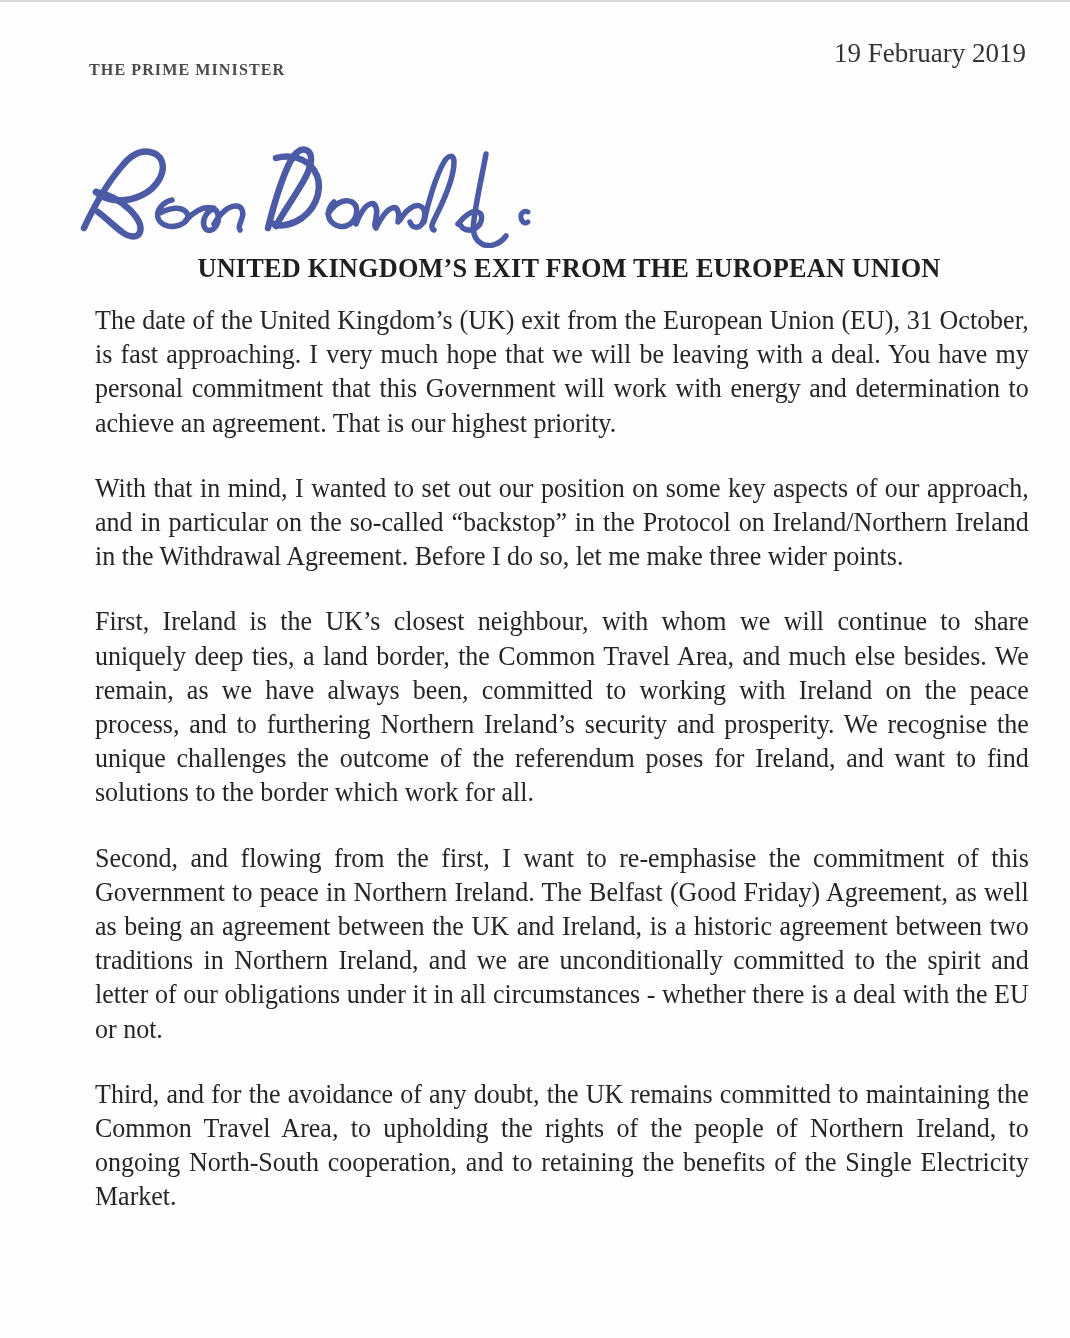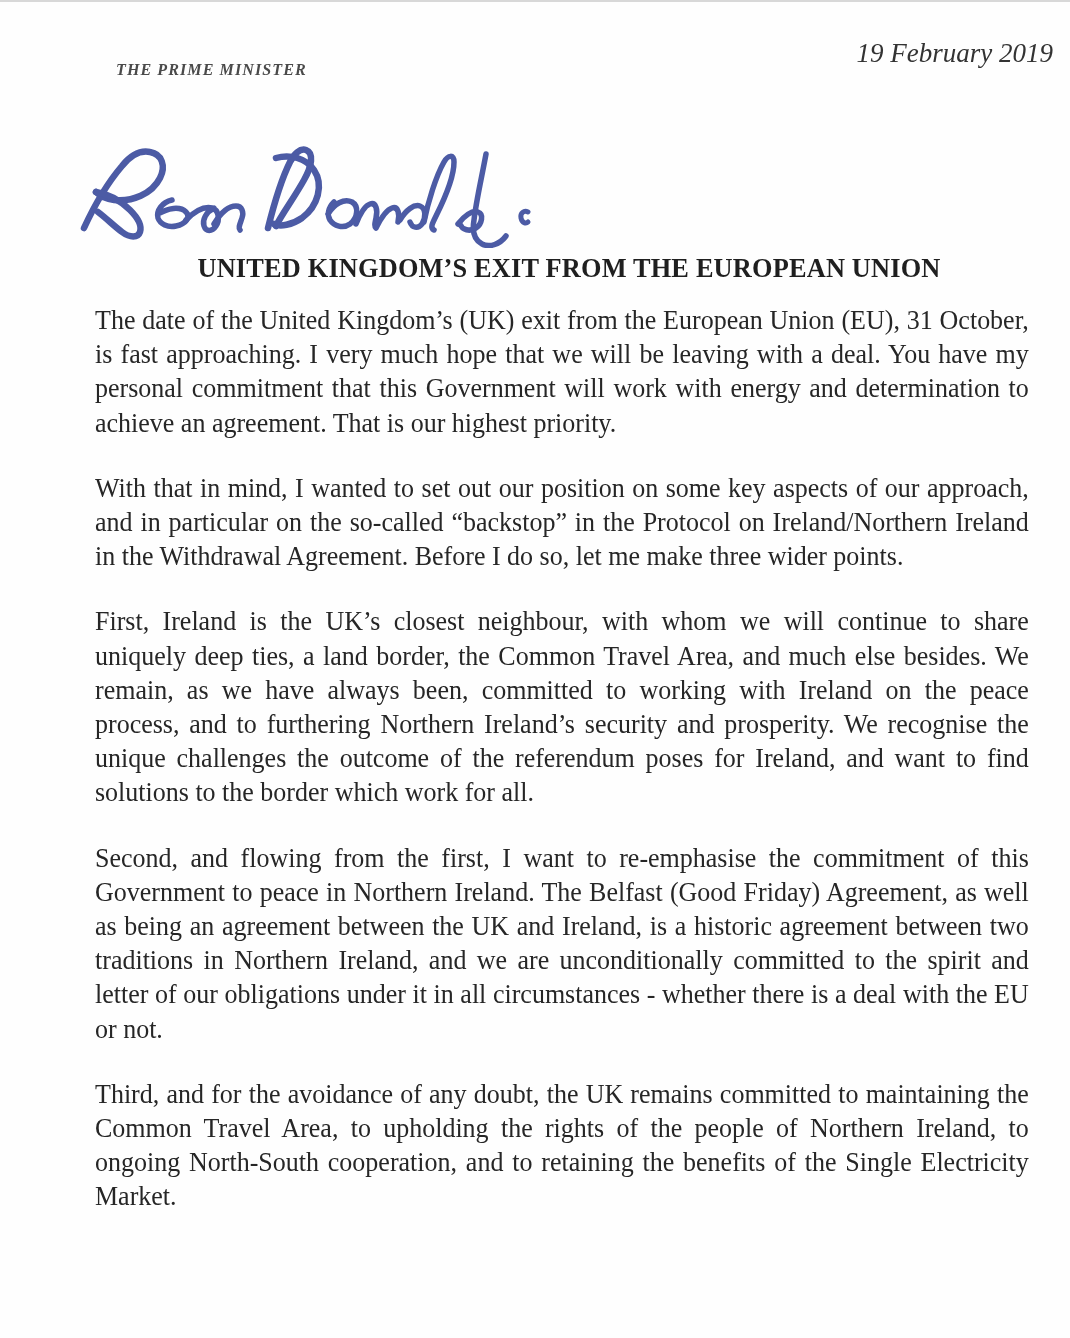--- a/index.html
+++ b/index.html
@@ -26,24 +26,23 @@
     left: 0;
     width: 1070px;
     height: 2px;
     background: #d8d8d8;
   }
 
   
   .header {
     position: absolute;
     top: 38px;
-    left: 105px;
+    left: 78px;
     width: 948px;
     height: 56px;
-    font-style: italic;
   }
 
   .pm-label {
     position: absolute;
     left: 11px;
     top: 21px;
     font-family: "Liberation Serif", "DejaVu Serif", serif;
     font-weight: 700;
     font-size: 17.5px;
     letter-spacing: 1.15px;

